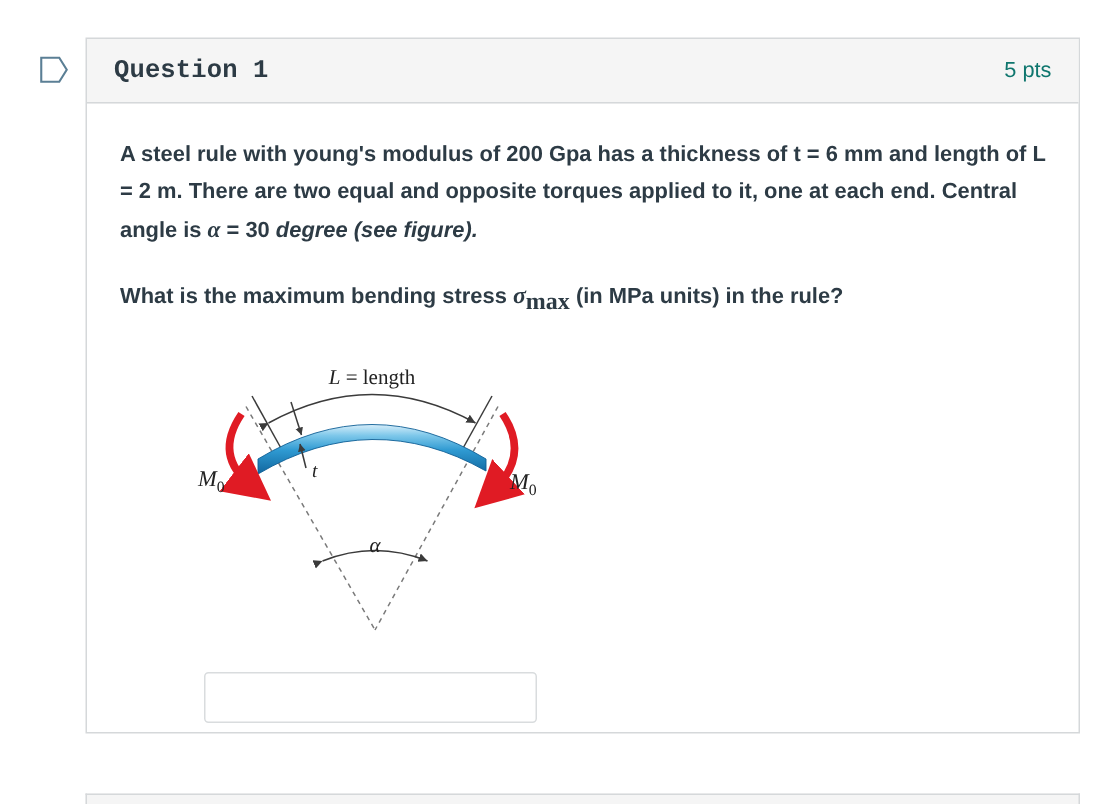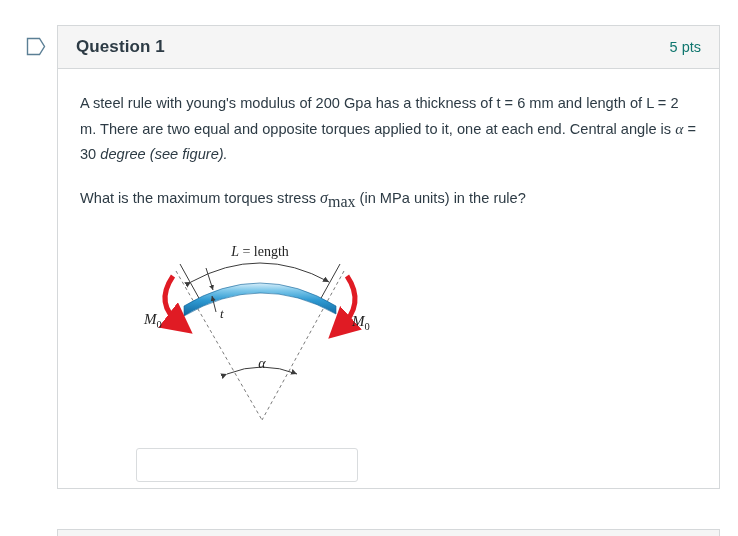--- a/index.html
+++ b/index.html
@@ -50,30 +50,32 @@
     justify-content: space-between;
     padding: 0 18px 0 18px;
     box-sizing: border-box;
   }
 
   .card-title {
     font-size: 17px;
     font-weight: bold;
     color: #2d3b45;
     letter-spacing: 0.1px;
+    font-family: Liberation Mono, monospace;
   }
 
   .card-points {
     font-size: 14.5px;
     color: #0f766e;
   }
 
   .card-body {
     position: relative;
     padding: 22px 22px 0 22px;
+    font-weight: bold;
   }
 
   .q-text {
     font-size: 14.6px;
     line-height: 25px;
     color: #2d3b45;
     max-width: 620px;
     margin: 0 0 16px 0;
   }
 
@@ -89,21 +91,21 @@
   }
   .sigma-max sub {
     font-style: normal;
     font-size: 16px;
     font-family: "Liberation Serif", serif;
   }
 
   
   .figure-wrap {
     position: absolute;
-    left: 82px;
+    left: 70px;
     top: 212px;
     width: 250px;
     height: 190px;
   }
 
   
   .answer-input {
     position: absolute;
     left: 78px;
     top: 422px;
@@ -148,21 +150,21 @@
 
     <div class="card-header">
       <span class="card-title">Question 1</span>
       <span class="card-points">5 pts</span>
     </div>
 
     <div class="card-body">
 
       <p class="q-text"><span>A steel rule with young's modulus of 200 Gpa has a thickness of t = 6 mm and length of L = 2 m. There are two equal and opposite torques applied to it, one at each end. Central angle is </span><span class="it">α</span><span> = 30 </span><span class="em-it">degree (see figure).</span></p>
 
-      <p class="q-text second"><span>What is the maximum torques stress </span><span class="sigma-max"><span>σ</span><sub>max</sub></span><span> (in MPa units) in the rule?</span></p>
+      <p class="q-text second"><span>What is the maximum bending stress </span><span class="sigma-max"><span>σ</span><sub>max</sub></span><span> (in MPa units) in the rule?</span></p>
     </div>
 
     <div class="figure-wrap">
       <svg width="250" height="190" viewBox="0 0 250 190">
         <defs>
           <linearGradient id="beamGrad" x1="0" y1="0" x2="0" y2="1">
             <stop offset="0%" stop-color="#d8eefa"></stop>
             <stop offset="22%" stop-color="#7fc8ea"></stop>
             <stop offset="52%" stop-color="#2f9ad2"></stop>
             <stop offset="100%" stop-color="#10669e"></stop>

